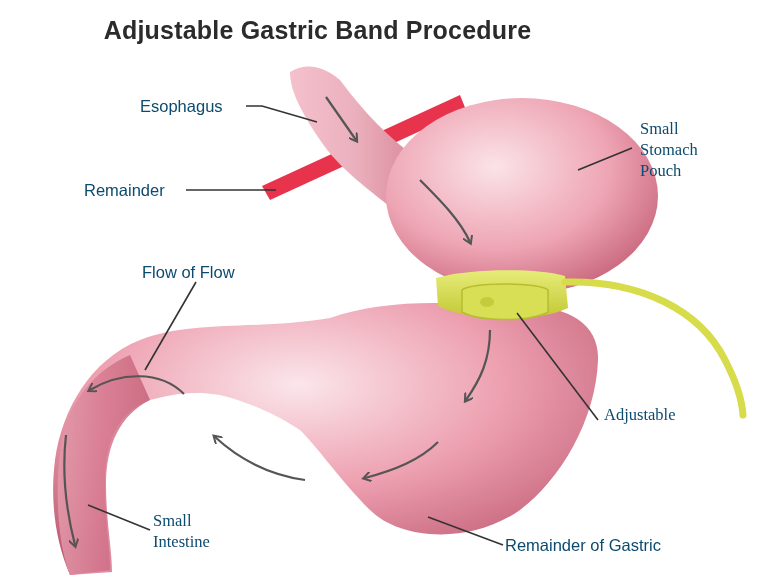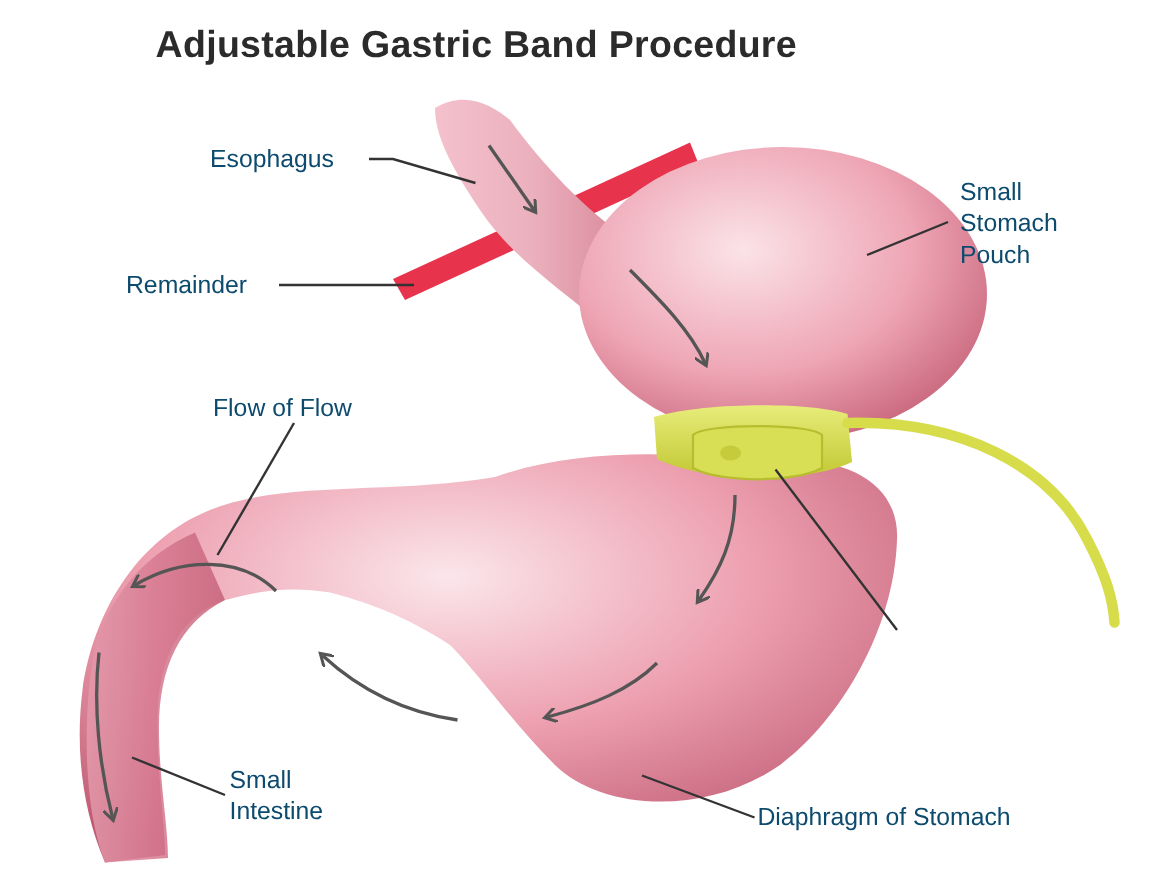--- a/index.html
+++ b/index.html
@@ -1,20 +1,20 @@
 <!DOCTYPE html>
 <html><head>
 <meta charset="utf-8">
 <style>
   html, body { margin: 0; padding: 0; background: #ffffff; }
   body { width: 768px; height: 583px; overflow: hidden; position: relative; font-family: "Liberation Sans", sans-serif; }
   .title { position: absolute; left: 0; top: 16px; width: 635px; text-align: center; font-size: 25px; font-weight: bold; color: #2b2b2b; letter-spacing: 0.2px; }
   svg.art { position: absolute; left: 0; top: 0; }
   .lbl { position: absolute; font-size: 16.5px; color: #0c4a6e; line-height: 21px; white-space: nowrap; }
-  .lbl span { display: block; }
+  .lbl span { display: block; font-family: Liberation Serif, serif; }
 </style>
 </head>
 <body>
 
 <div class="title">Adjustable Gastric Band Procedure</div>
 
 <svg class="art" width="768" height="583" viewBox="0 0 768 583">
   <defs>
     <radialGradient id="gPouch" cx="0.4" cy="0.35" r="0.7">
       <stop offset="0" stop-color="#fbe3e8"></stop>
@@ -86,18 +86,19 @@
 
 <div class="lbl" style="left:140px; top:96px;">Esophagus</div>
 <div class="lbl" style="left:84px; top:180px;">Remainder</div>
 <div class="lbl" style="left:640px; top:118px;">
   <span>Small</span>
   <span>Stomach</span>
   <span>Pouch</span>
 </div>
 <div class="lbl" style="left:142px; top:262px;">Flow of Flow</div>
 <div class="lbl" style="left:604px; top:404px;">
+  <span>Adjustable</span>
 </div>
 <div class="lbl" style="left:153px; top:510px;">
   <span>Small</span>
   <span>Intestine</span>
 </div>
-<div class="lbl" style="left:505px; top:535px;">Diaphragm of Stomach</div>
+<div class="lbl" style="left:505px; top:535px;">Remainder of Gastric</div>
 
 </body></html>

